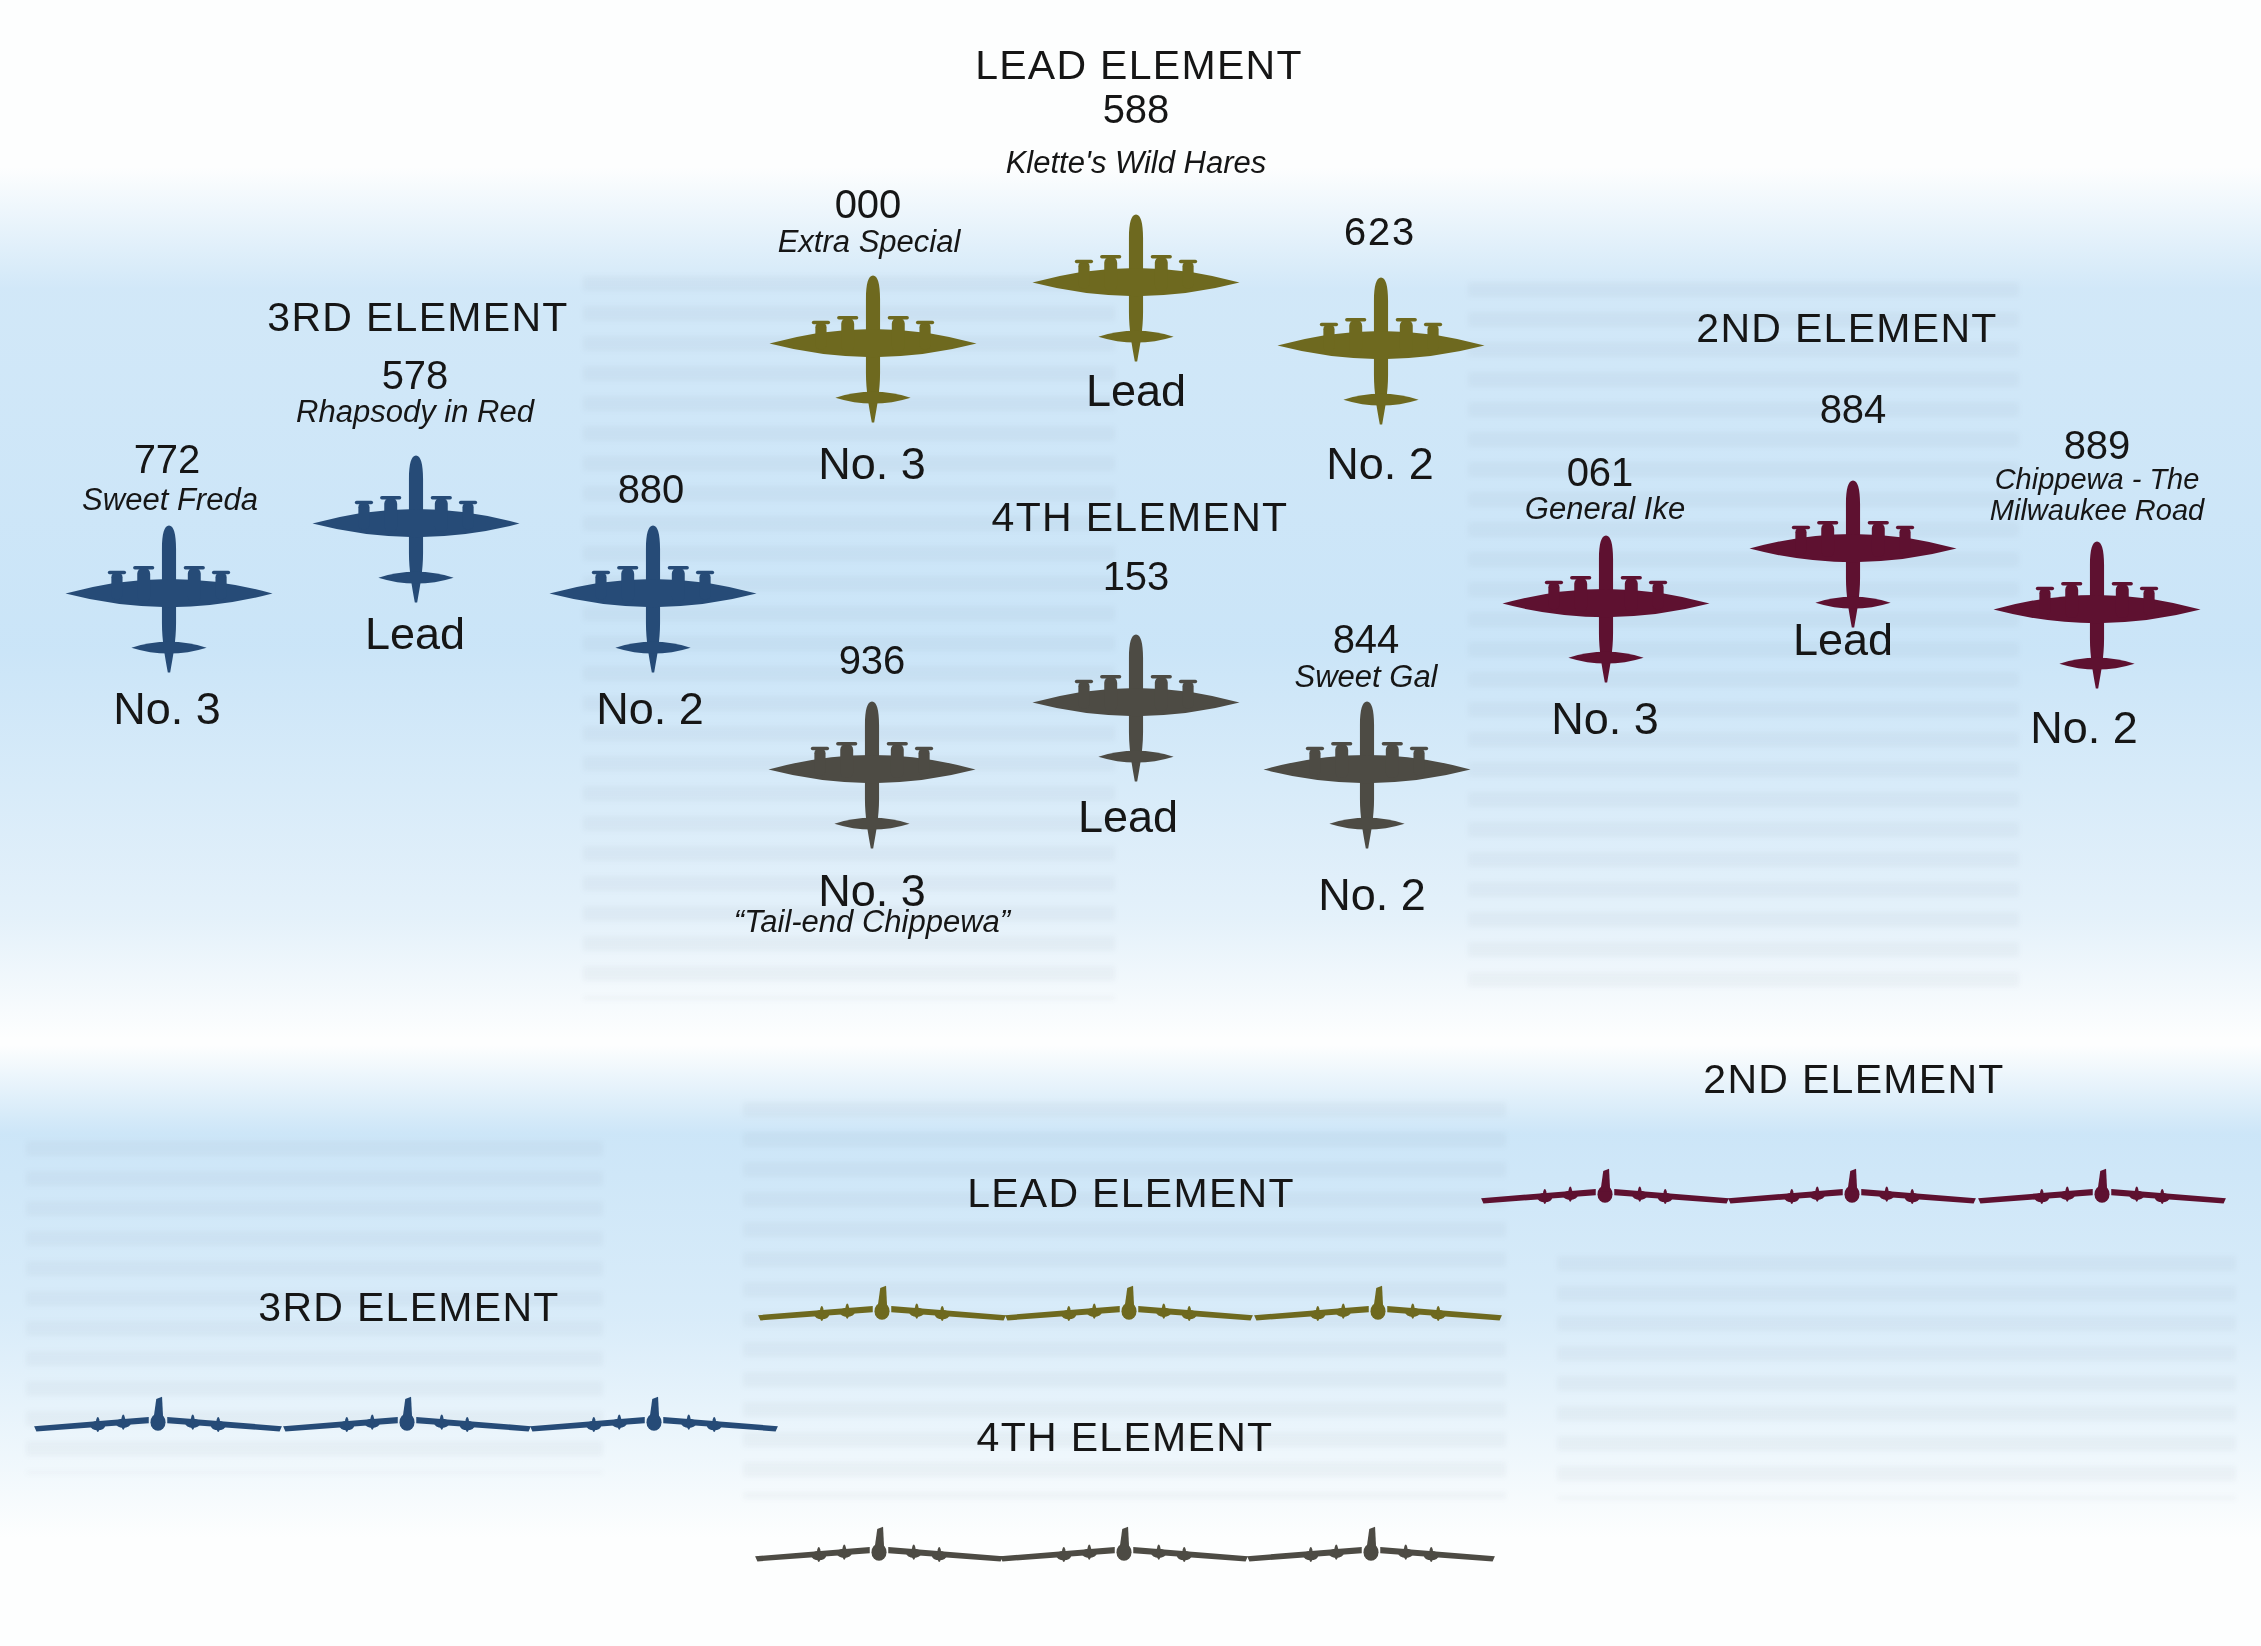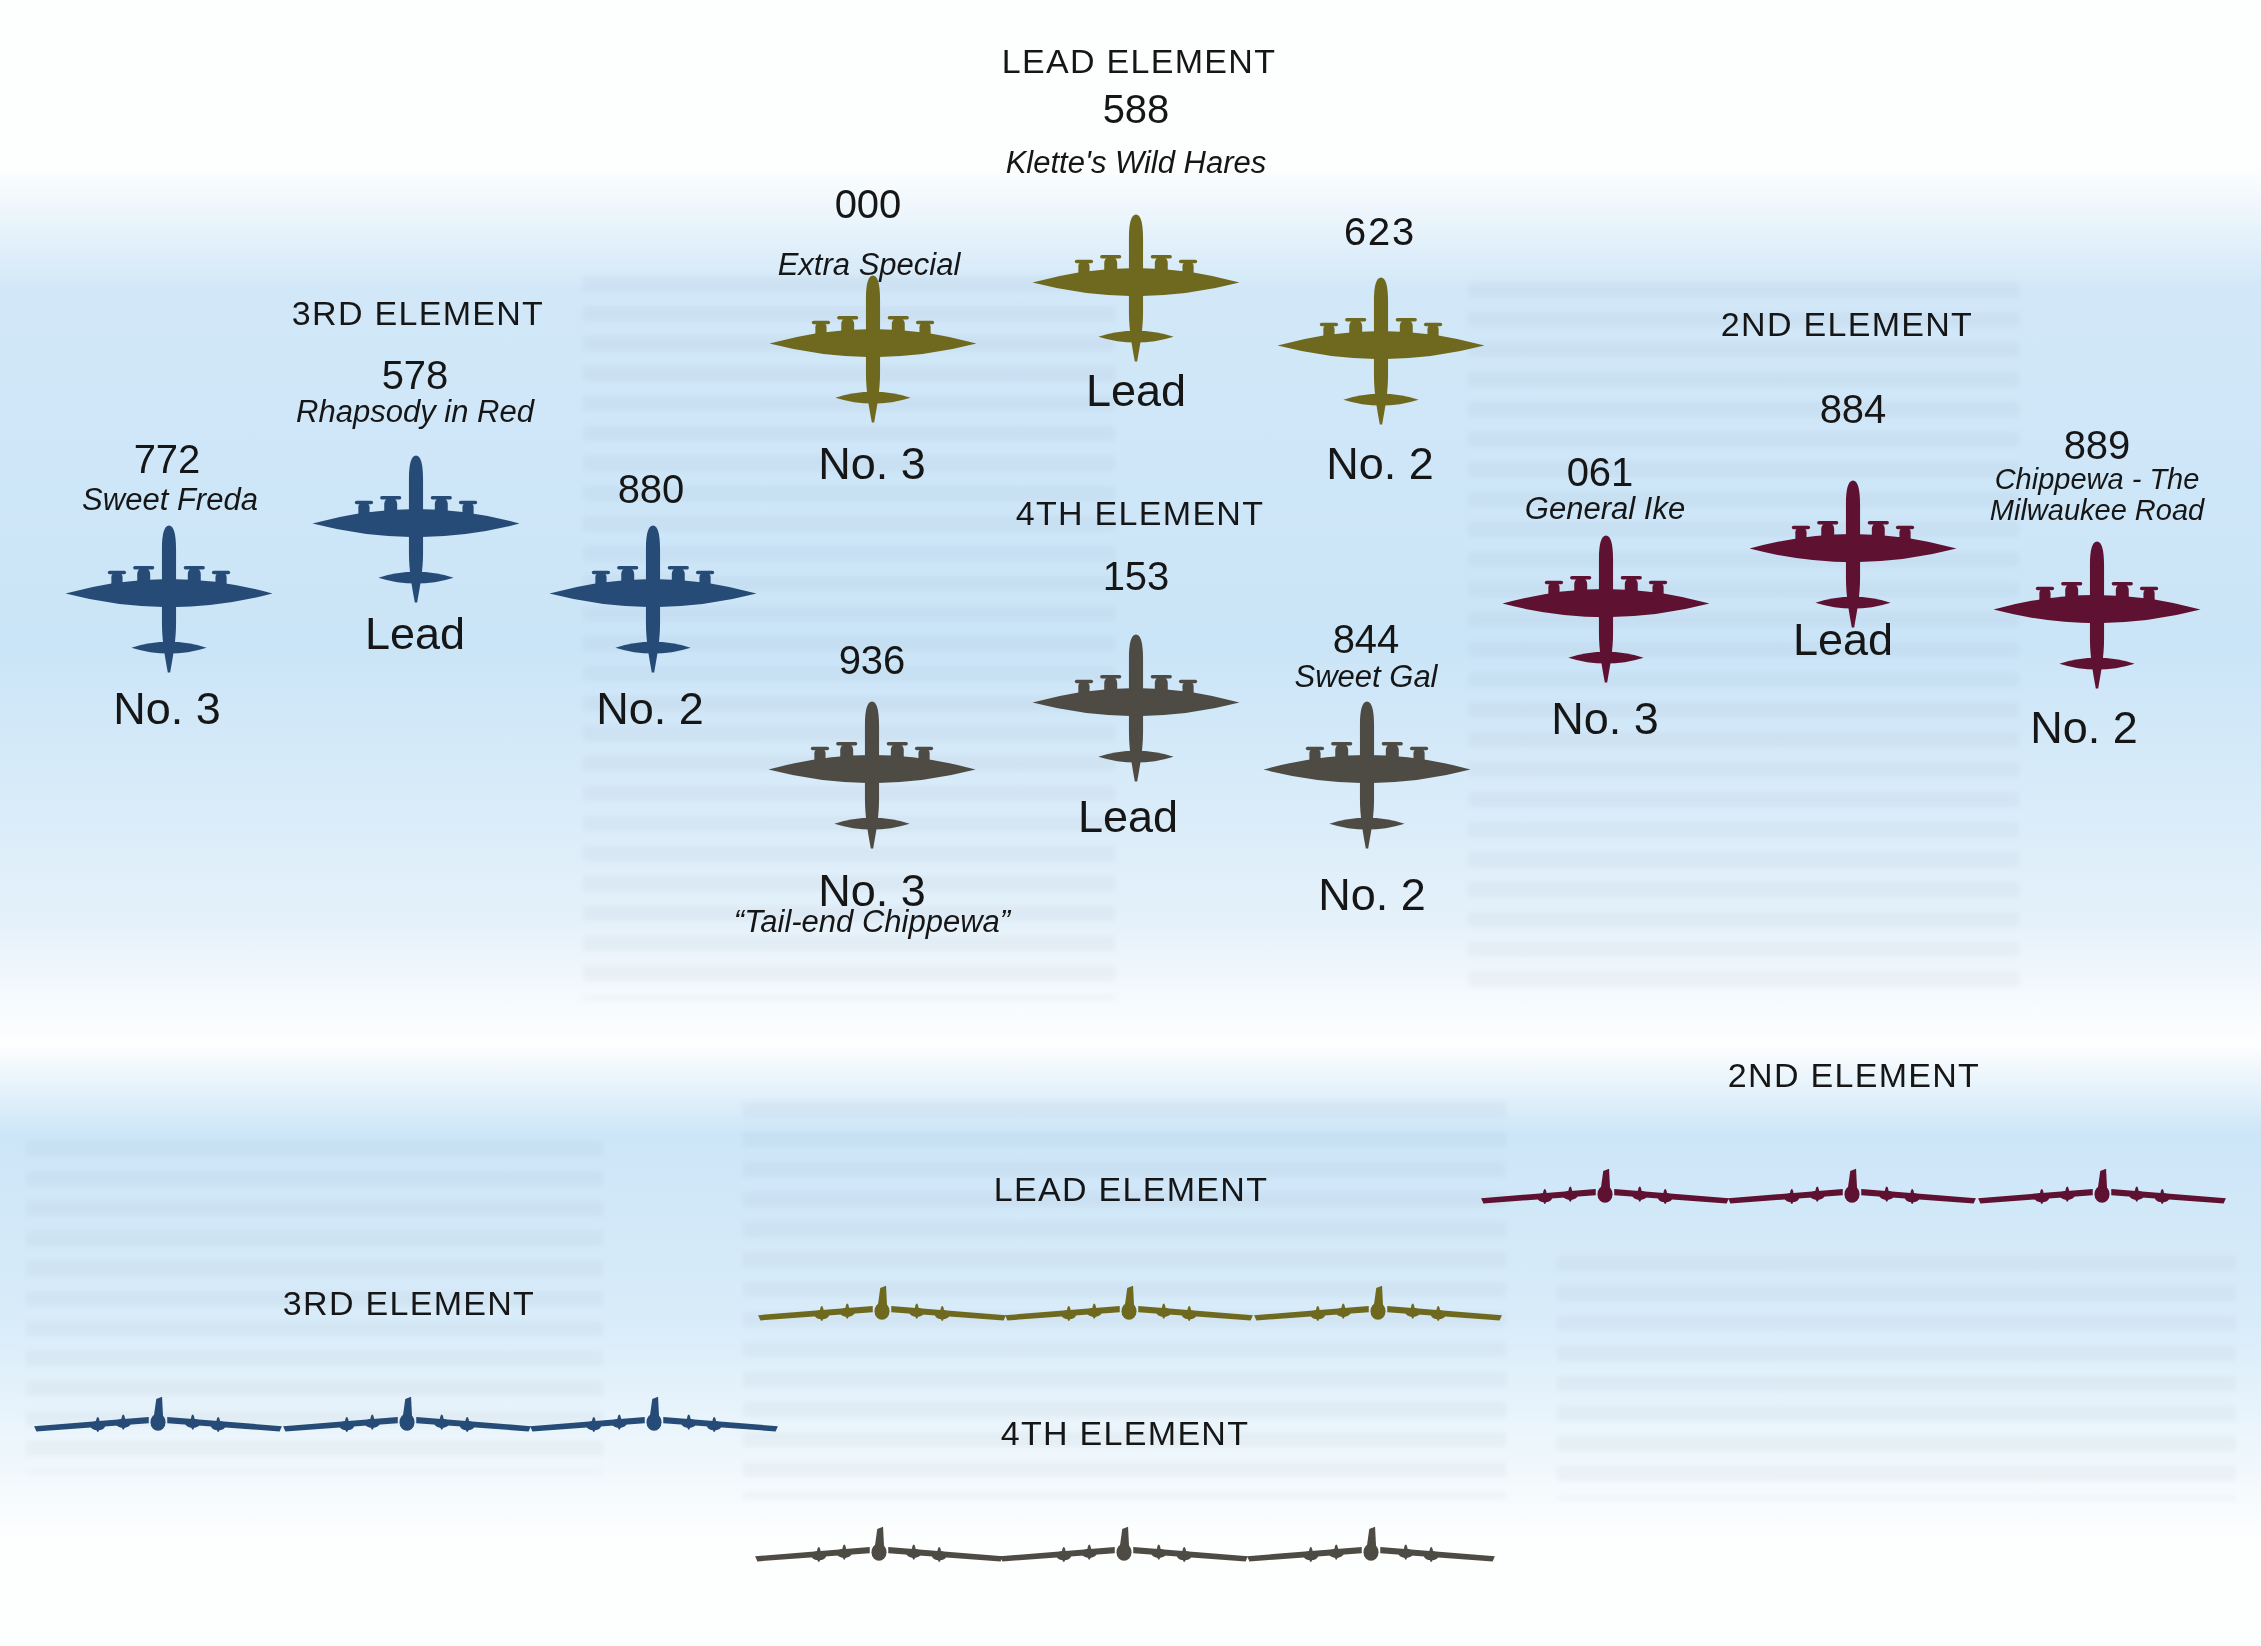--- a/index.html
+++ b/index.html
@@ -9,21 +9,21 @@
     font-family:"Liberation Sans","DejaVu Sans",sans-serif;
     color:#161616;
   }
   .band{position:absolute;left:0;width:2261px;pointer-events:none;}
   #band-top{top:167px;height:872px;
     background:linear-gradient(to bottom,rgba(207,230,247,0) 0%,rgba(202,228,247,.85) 14%,rgba(197,226,247,.9) 55%,rgba(207,230,247,.55) 86%,rgba(207,230,247,0) 100%);}
   #band-bottom{top:1045px;height:494px;
     background:linear-gradient(to bottom,rgba(207,230,247,0) 0%,rgba(199,227,247,.9) 18%,rgba(207,231,248,.8) 55%,rgba(224,240,250,.45) 85%,rgba(230,243,251,0) 100%);}
   .bleed{position:absolute;filter:blur(2.6px);opacity:.55;pointer-events:none;
     background:repeating-linear-gradient(to bottom,rgba(105,118,142,.10) 0 15.4px,rgba(105,118,142,0) 15.4px 30px);}
-  .el-title{position:absolute;transform:translateX(-50%);font-size:34px;letter-spacing:1.3px;white-space:nowrap;font-weight:400;}
+  .el-title{position:absolute;transform:translateX(-50%);font-size:41px;letter-spacing:1.3px;white-space:nowrap;font-weight:400;}
   .num{position:absolute;transform:translateX(-50%);font-size:40px;white-space:nowrap;font-weight:400;}
   .pname{position:absolute;transform:translateX(-50%);font-size:31px;font-style:italic;white-space:nowrap;font-weight:400;}
   .pname-wrap{position:absolute;transform:translateX(-50%);font-size:29px;font-style:italic;font-weight:400;
     width:256px;text-align:center;line-height:1.07;white-space:normal;}
   .pos{position:absolute;transform:translateX(-50%);font-size:45px;white-space:nowrap;font-weight:400;}
   .plane-top{position:absolute;width:212px;height:153px;}
   .plane-front{position:absolute;width:256px;height:49px;}
   .p-olive{fill:#6e691f;}
   .p-maroon{fill:#5e1130;}
   .p-navy{fill:#264b77;}
@@ -76,21 +76,21 @@
 <div class="el-title" style="left:1139px;top:42px;">LEAD ELEMENT</div>
 
 <div class="num" style="left:1136px;top:87px;">588</div>
 <div class="pname" style="left:1136px;top:145px;">Klette's Wild Hares</div>
 <svg class="plane-top p-olive" style="left:1030px;top:212px;" viewBox="0 0 330 238" width="212" height="153">
     <use href="#b17top"></use>
   </svg>
 <div class="pos" style="left:1136px;top:365px;">Lead</div>
 
 <div class="num" style="left:868px;top:182px;">000</div>
-<div class="pname" style="left:869px;top:224px;margin-top:23px;">Extra Special</div>
+<div class="pname" style="left:869px;top:224px;">Extra Special</div>
 <svg class="plane-top p-olive" style="left:767px;top:273px;" viewBox="0 0 330 238" width="212" height="153">
     <use href="#b17top"></use>
   </svg>
 <div class="pos" style="left:872px;top:438px;">No. 3</div>
 
 <div class="num" style="left:1379px;top:212px;font-family:Liberation Mono, monospace;">623</div>
 <svg class="plane-top p-olive" style="left:1275px;top:275px;" viewBox="0 0 330 238" width="212" height="153">
     <use href="#b17top"></use>
   </svg>
 <div class="pos" style="left:1380px;top:438px;">No. 2</div>

